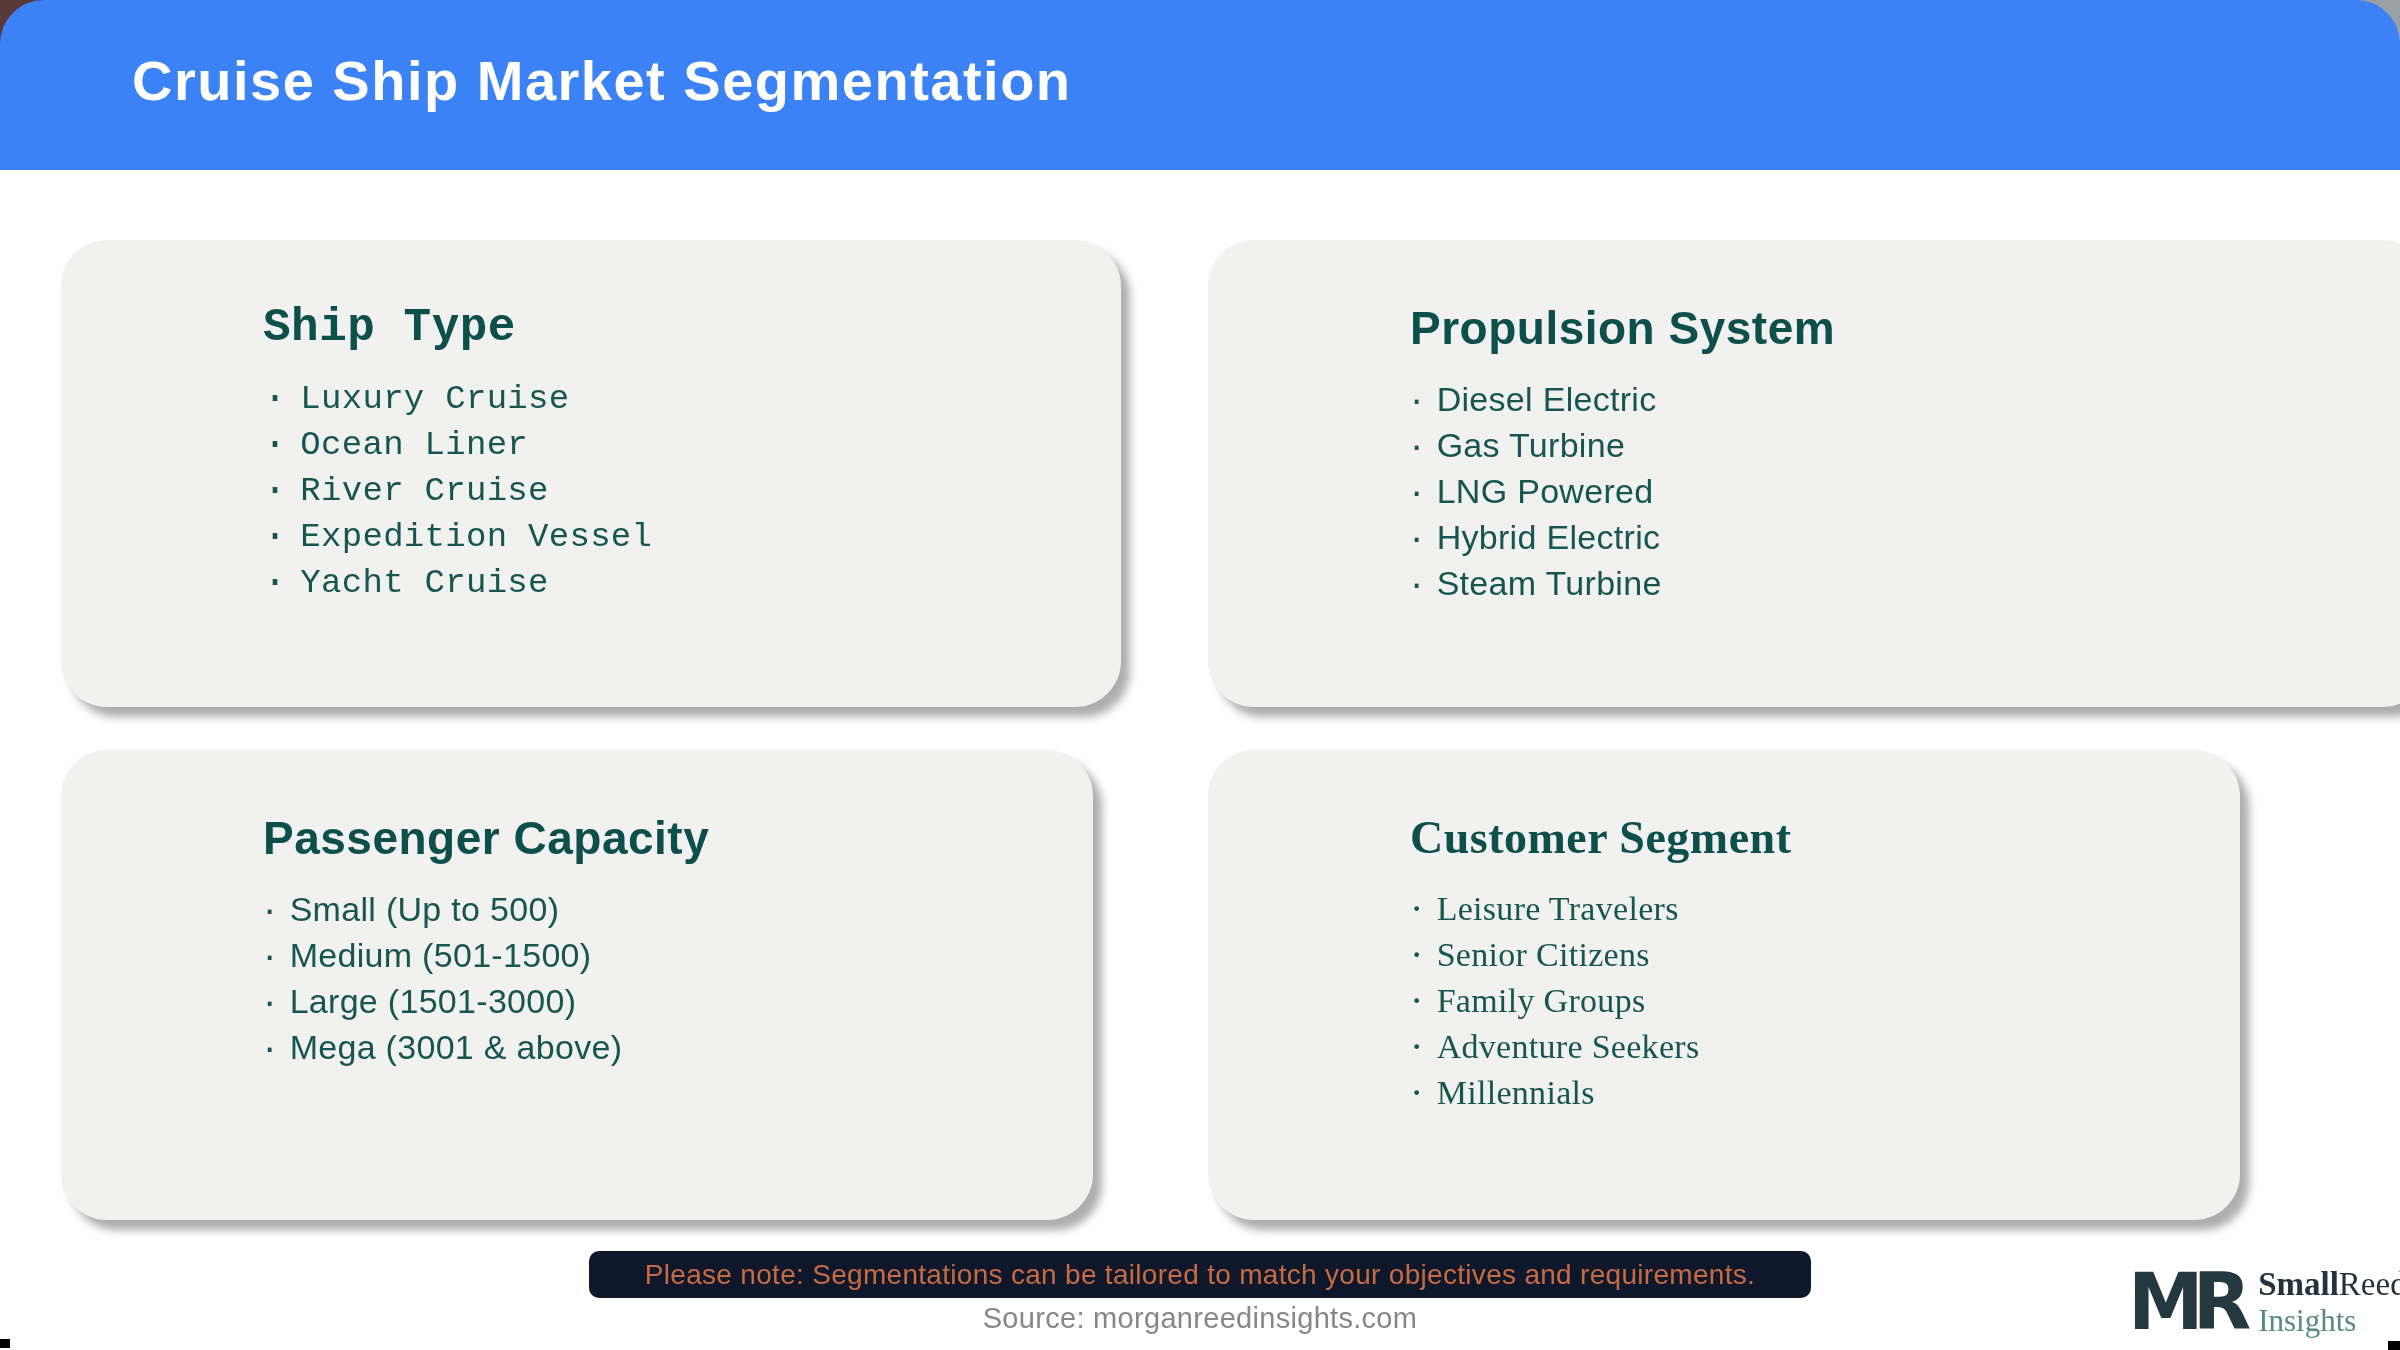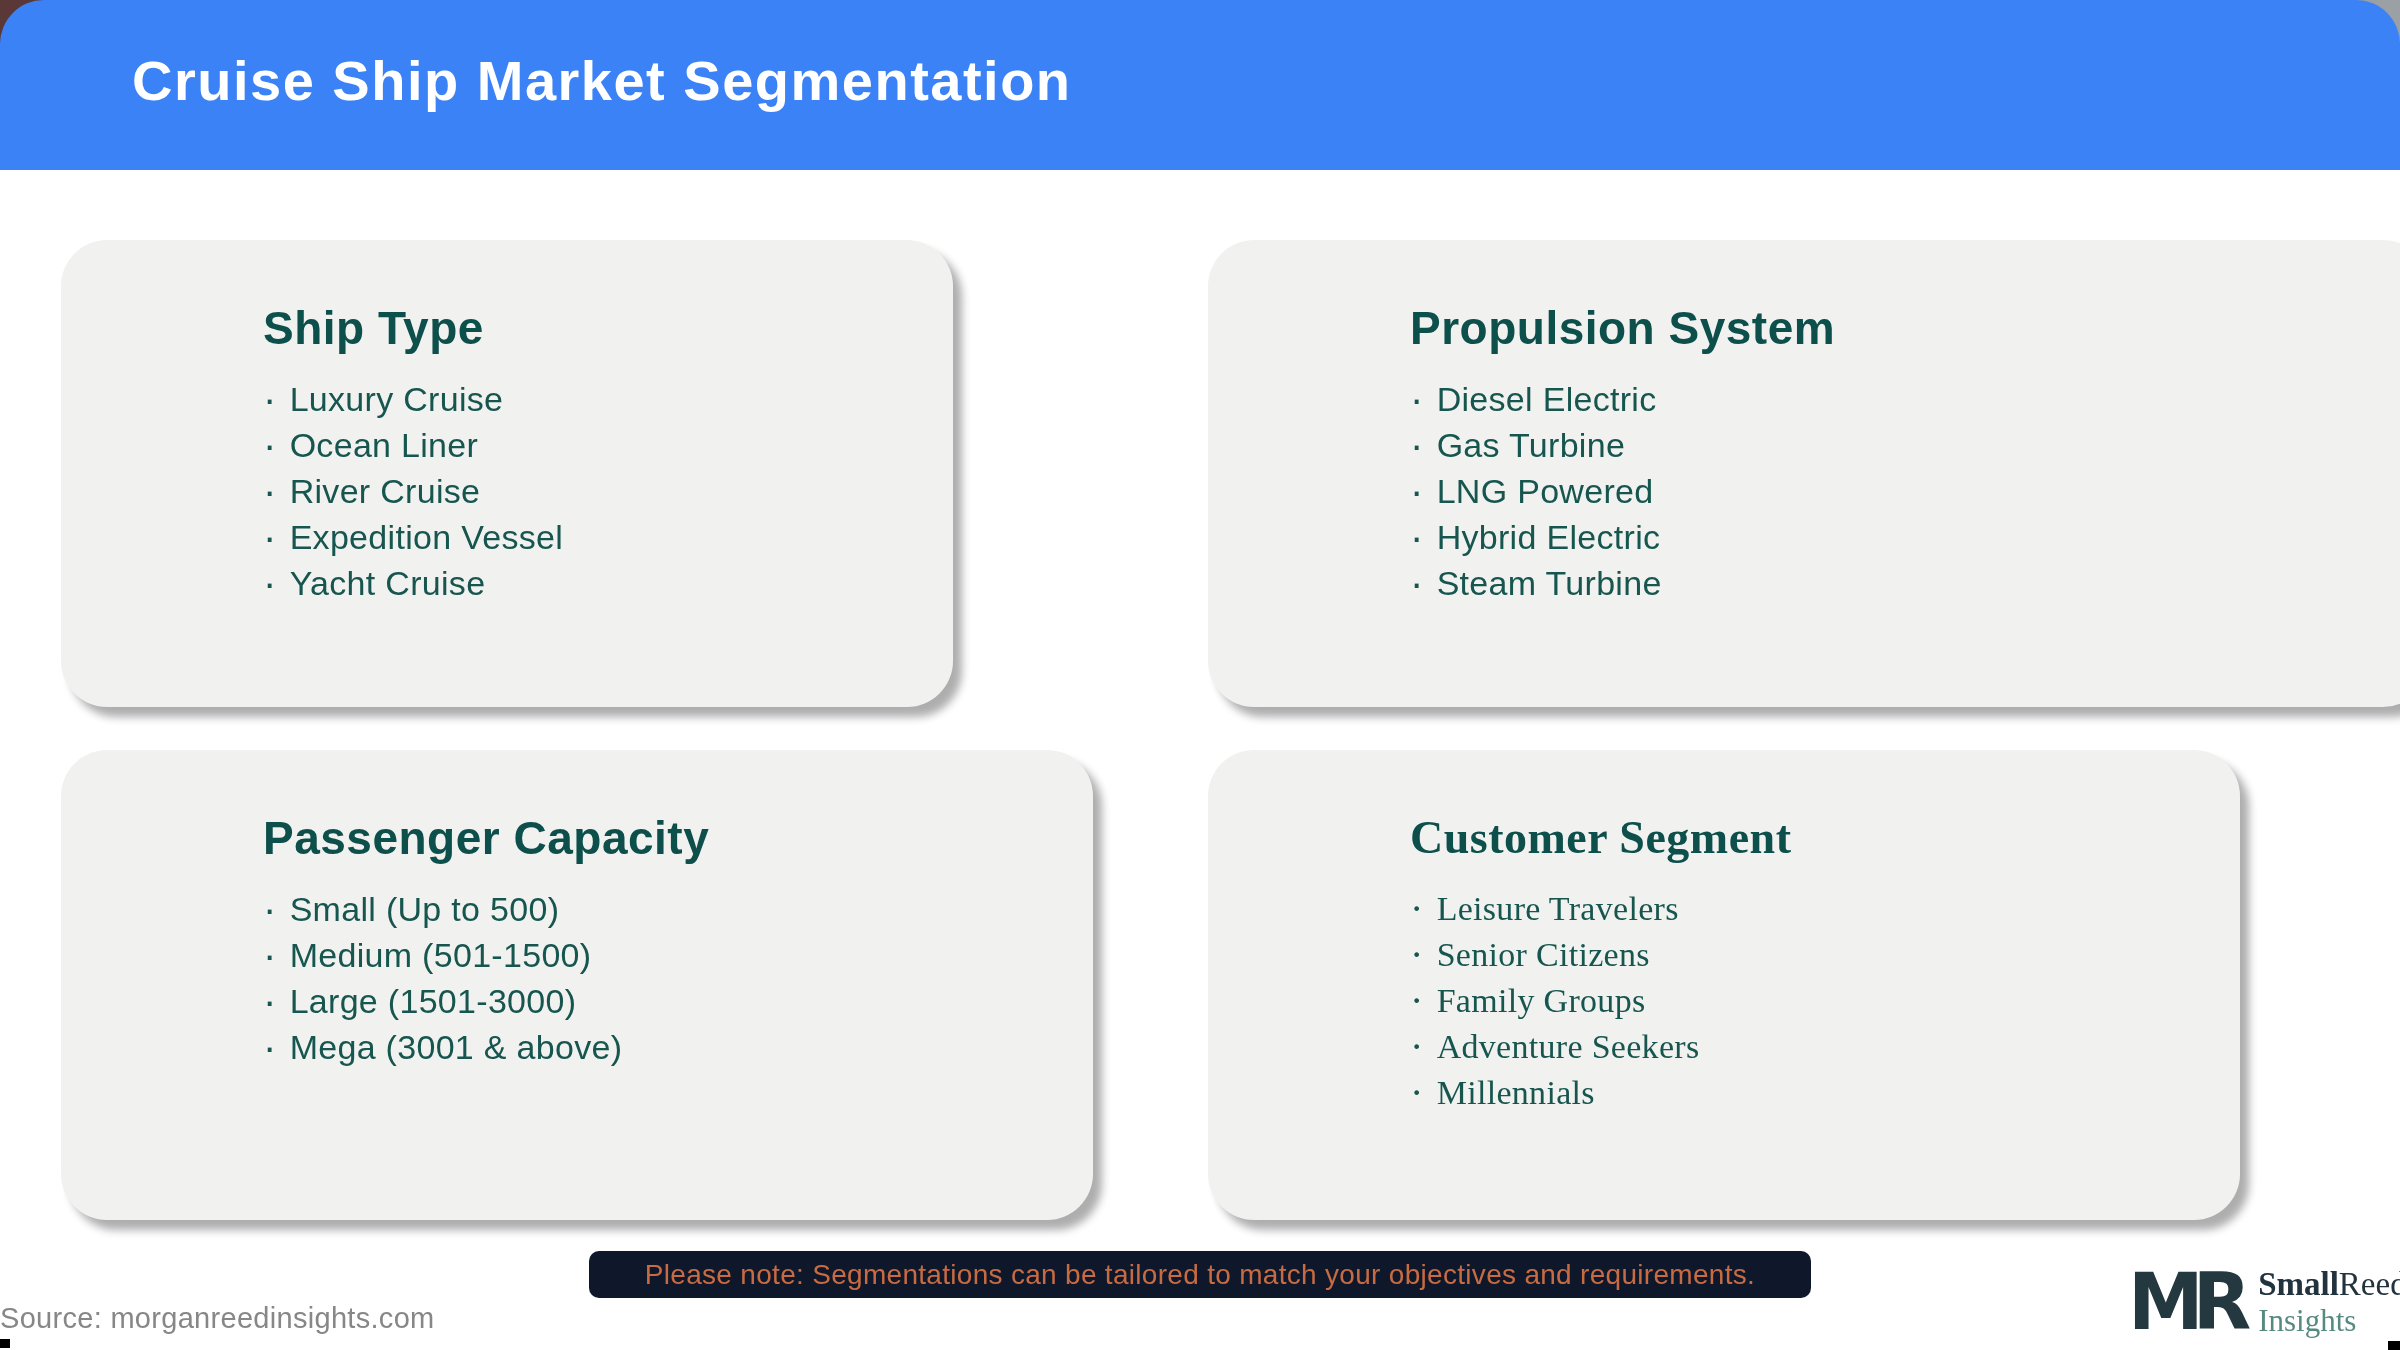--- a/index.html
+++ b/index.html
@@ -37,21 +37,21 @@
   
   .card {
     position:absolute;
     background:#f1f1f0;
     border-radius:46px;
     box-shadow:9px 10px 9px rgba(0,0,0,0.32);
     box-sizing:border-box;
     padding:64px 40px 0 202px;
     z-index:2;
   }
-  .card.c1 { left:61px;   top:240px; width:892px; height:467px; }
+  .card.c1 { left:61px;   top:240px; width:1060px; height:467px;font-family:Liberation Mono, monospace; }
   .card.c2 { left:1208px; top:240px; width:1221px; height:467px; }
   .card.c3 { left:61px;   top:750px; width:1032px; height:470px; }
   .card.c4 { left:1208px; top:750px; width:1032px; height:470px;font-family:Liberation Serif, serif; }
 
   .card .card-title {
     font-size:46px; font-weight:bold; color:#0d4f4b;
     letter-spacing:0.5px; margin:0 0 24px 0; line-height:1.05;
   }
   .card ul { list-style:none; margin:0; padding:0; }
   .card li {
@@ -72,21 +72,21 @@
     display:flex; align-items:center; justify-content:center;
     z-index:2;
   }
   .note-banner .note-text {
     font-size:28px; color:#c76b42; letter-spacing:0.3px; white-space:nowrap;
   }
 
   
   .source-line {
     position:absolute; left:0; top:1302px; width:2400px;
-    text-align:left; font-size:29px; color:#878787;
+    text-align:center; font-size:29px; color:#878787;
     letter-spacing:0.3px; z-index:2;
   }
 
   
   .logo {
     position:absolute; left:2128px; top:1268px;
     display:flex; align-items:center; z-index:3;
   }
   .logo .monogram {
     font-family:"DejaVu Sans", sans-serif;

